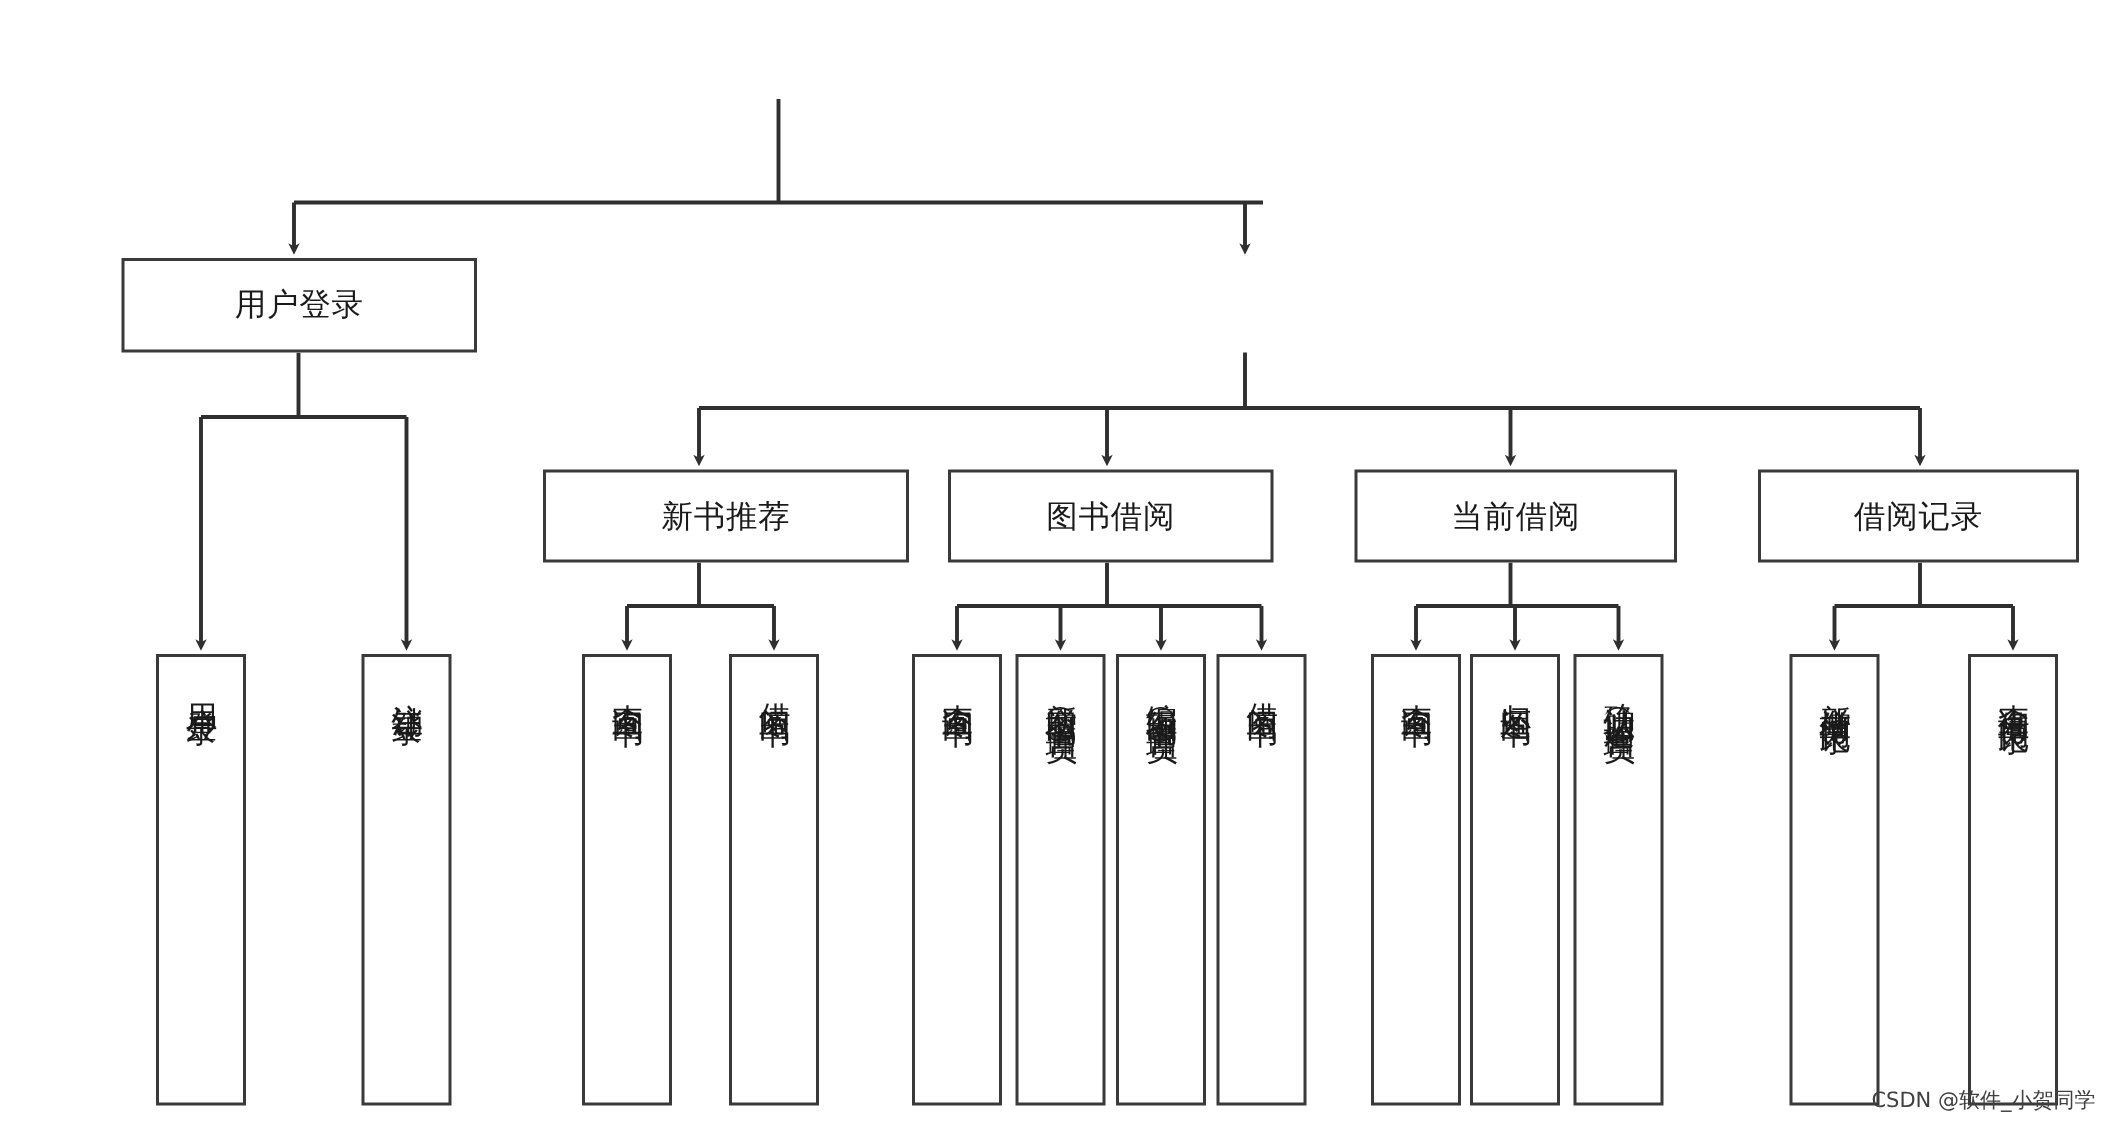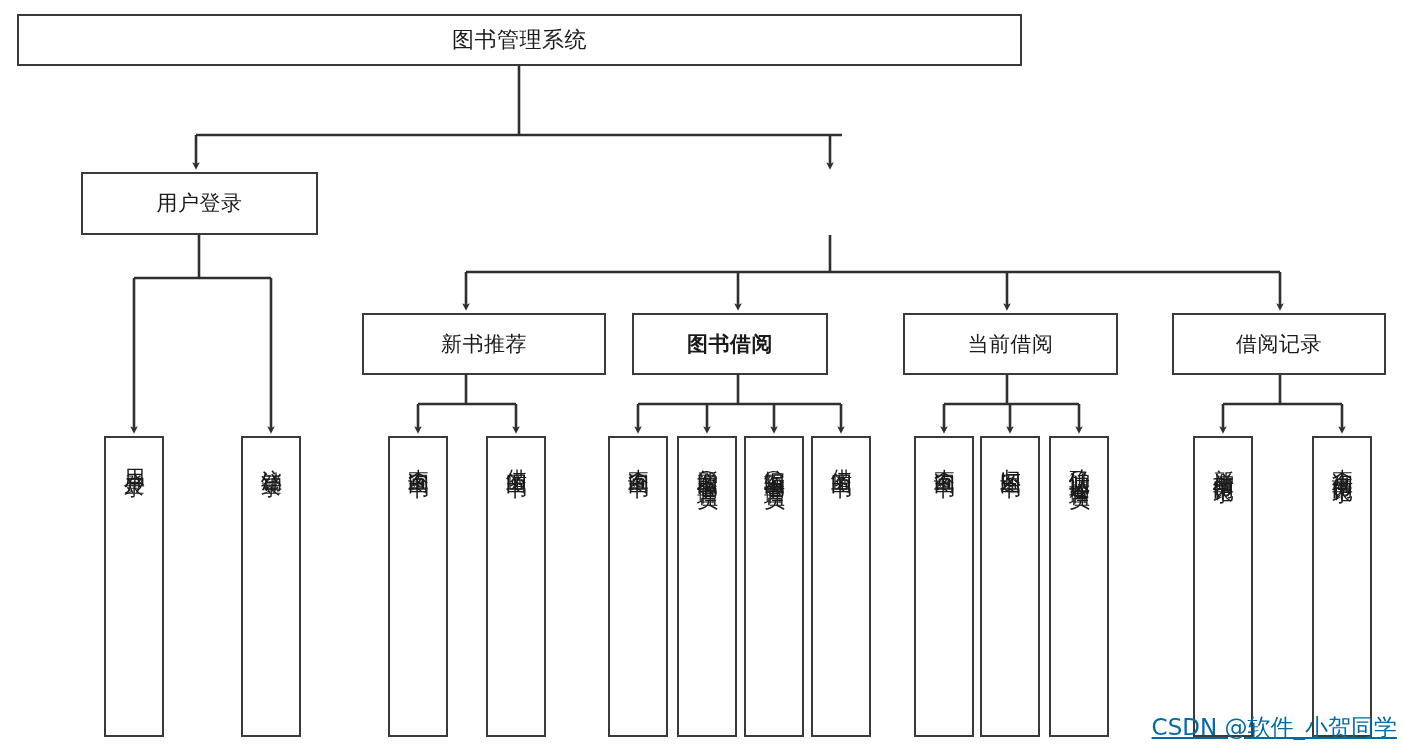--- a/index.html
+++ b/index.html
@@ -62,26 +62,25 @@
     text-orientation: upright;
     -webkit-text-orientation: upright;
     letter-spacing: 3px;
     white-space: nowrap;
     line-height: 1;
   }
   .watermark {
     position: absolute;
     right: 8px;
     bottom: 4px;
-    font-size: 23px;
-    color: #0369a1;
+    font-size: 14px;
+    color: #404040;
     font-family: "DejaVu Sans", "Liberation Sans", sans-serif;
     white-space: nowrap;
     user-select: none;
-    text-decoration: underline;
   }
 </style>
 </head>
 <body>
 
 <div id="diagram-root">
 
   <svg class="diagram-canvas" viewBox="0 0 1405 747" aria-hidden="true">
     <defs>
       <marker id="arrowhead" markerWidth="9" markerHeight="9" refX="4.2" refY="4.2" orient="auto" markerUnits="userSpaceOnUse">
@@ -125,32 +124,29 @@
       <path d="M1010,404 L1010,430" marker-end="url(#arrowhead)"></path>
       <path d="M1079,404 L1079,430" marker-end="url(#arrowhead)"></path>
 
       <path d="M1280,375 L1280,404"></path>
       <path d="M1223,404 L1342,404"></path>
       <path d="M1223,404 L1223,430" marker-end="url(#arrowhead)"></path>
       <path d="M1342,404 L1342,430" marker-end="url(#arrowhead)"></path>
     </g>
   </svg>
 
-  <div class="node-box root horizontal" style="left:17px; top:14px; width:1005px; height:52px;">
-    <span class="node-label">图书管理系统</span>
-  </div>
 
   <div class="node-box horizontal" style="left:81px; top:172px; width:237px; height:63px;">
     <span class="node-label">用户登录</span>
   </div>
 
   <div class="node-box horizontal" style="left:362px; top:313px; width:244px; height:62px;">
     <span class="node-label">新书推荐</span>
   </div>
-  <div class="node-box horizontal" style="left:632px; top:313px; width:196px; height:62px;font-weight:bold;">
+  <div class="node-box horizontal" style="left:632px; top:313px; width:217px; height:62px;">
     <span class="node-label">图书借阅</span>
   </div>
   <div class="node-box horizontal" style="left:903px; top:313px; width:215px; height:62px;">
     <span class="node-label">当前借阅</span>
   </div>
   <div class="node-box horizontal" style="left:1172px; top:313px; width:214px; height:62px;">
     <span class="node-label">借阅记录</span>
   </div>
 
   <div class="node-box vertical" style="left:104px; top:436px; width:60px; height:301px;">

